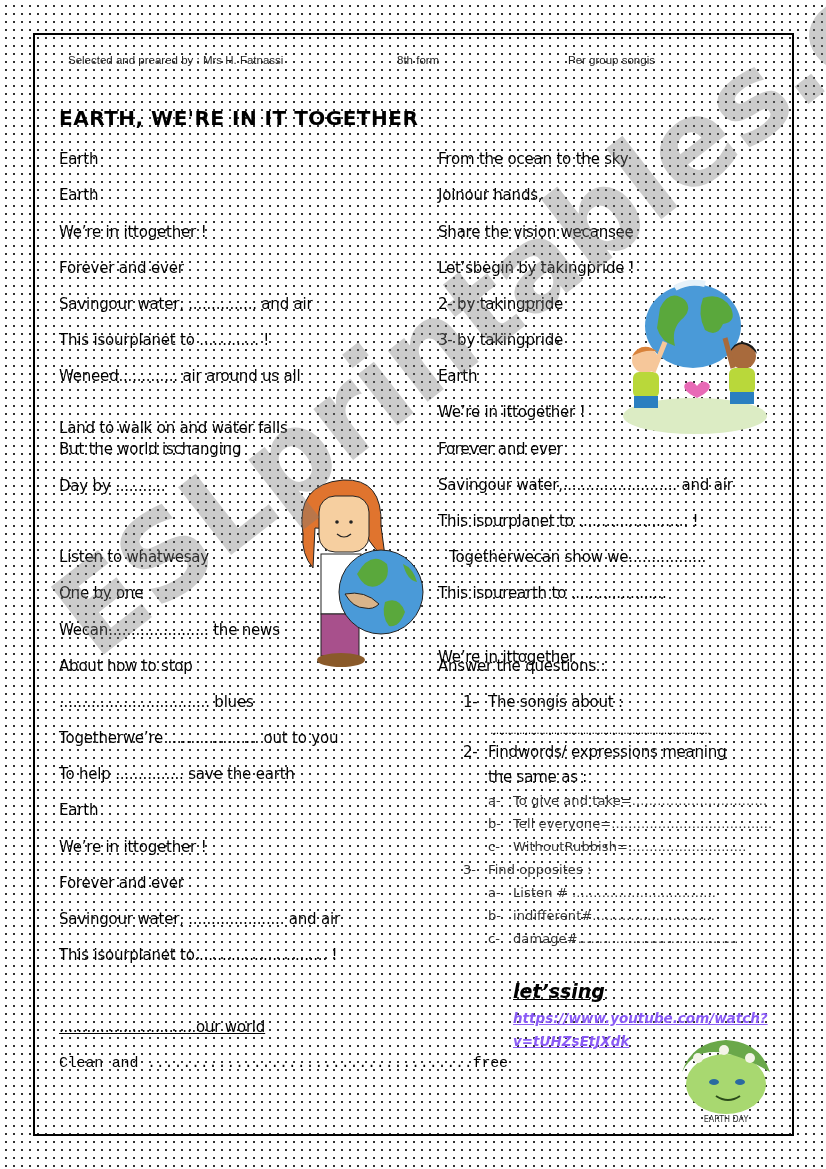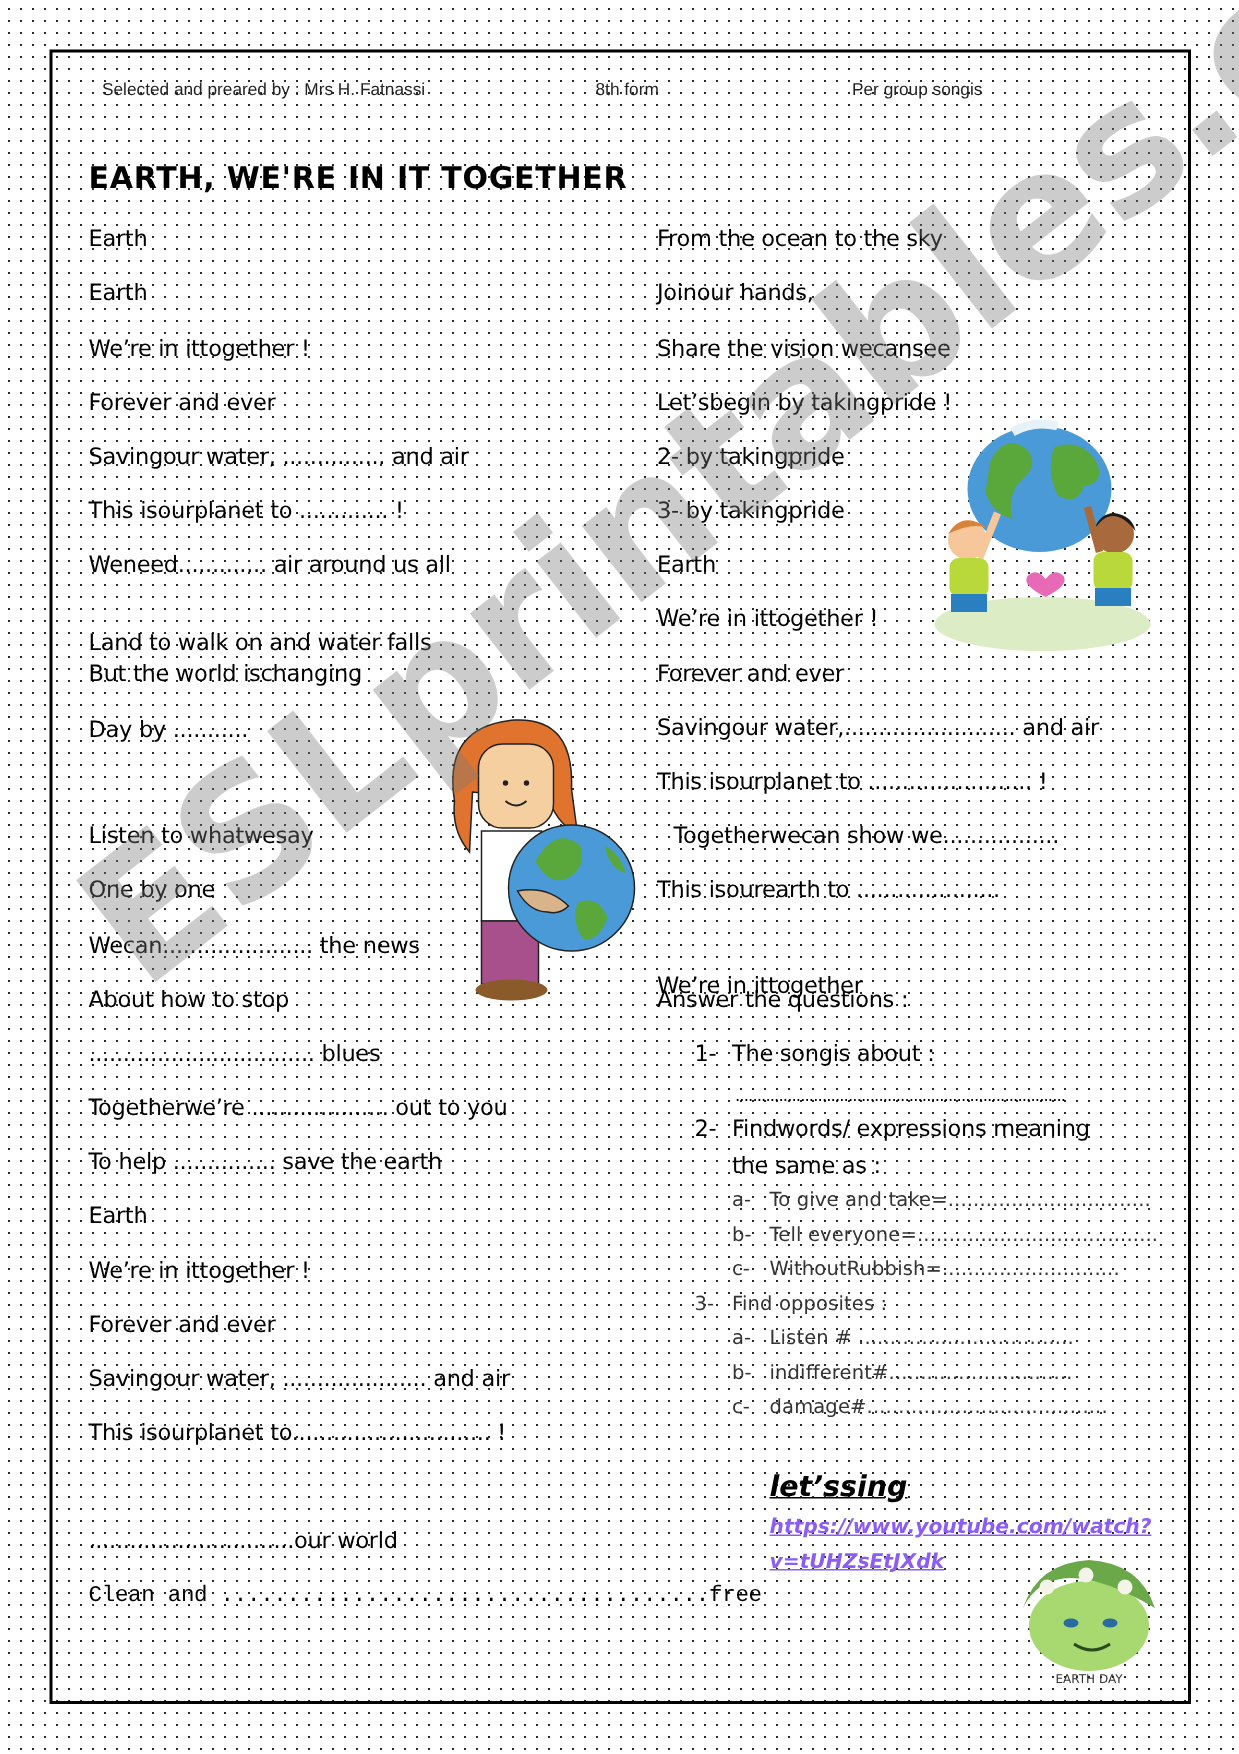--- a/index.html
+++ b/index.html
@@ -121,21 +121,21 @@
     <div class="lyric" style="left: 59px; top: 621px;">Wecan...................... the news</div>
     <div class="lyric" style="left: 59px; top: 657px;">About how to stop</div>
     <div class="lyric" style="left: 59px; top: 693px;">................................. blues</div>
     <div class="lyric" style="left: 59px; top: 729px;">Togetherwe’re .................... out to you</div>
     <div class="lyric" style="left: 59px; top: 765px;">To help ............... save the earth</div>
     <div class="lyric" style="left: 59px; top: 801px;">Earth</div>
     <div class="lyric" style="left: 59px; top: 838px;">We’re in ittogether !</div>
     <div class="lyric" style="left: 59px; top: 874px;">Forever and ever</div>
     <div class="lyric" style="left: 59px; top: 910px;">Savingour water, ..................... and air</div>
     <div class="lyric" style="left: 59px; top: 946px;">This isourplanet to............................. !</div>
-    <div class="lyric" style="left: 59px; top: 1018px;">..............................our world</div>
+    <div class="lyric" style="left: 59px; top: 1018px; text-decoration: underline;">..............................our world</div>
     <div class="lyric" style="left: 59px; top: 1055px; font-family: Liberation Mono, monospace;">Clean and .....................................free</div>
   </div>
 
 <div id="right-col">
     <div class="lyric" style="left: 438px; top: 150px;">From the ocean to the sky</div>
     <div class="lyric" style="left: 438px; top: 186px;">Joinour hands,</div>
     <div class="lyric" style="left: 438px; top: 223px;">Share the vision wecansee</div>
     <div class="lyric" style="left: 438px; top: 259px;">Let’sbegin by takingpride !</div>
     <div class="lyric" style="left: 438px; top: 295px;">2- by takingpride</div>
     <div class="lyric" style="left: 438px; top: 331px;">3- by takingpride</div>

